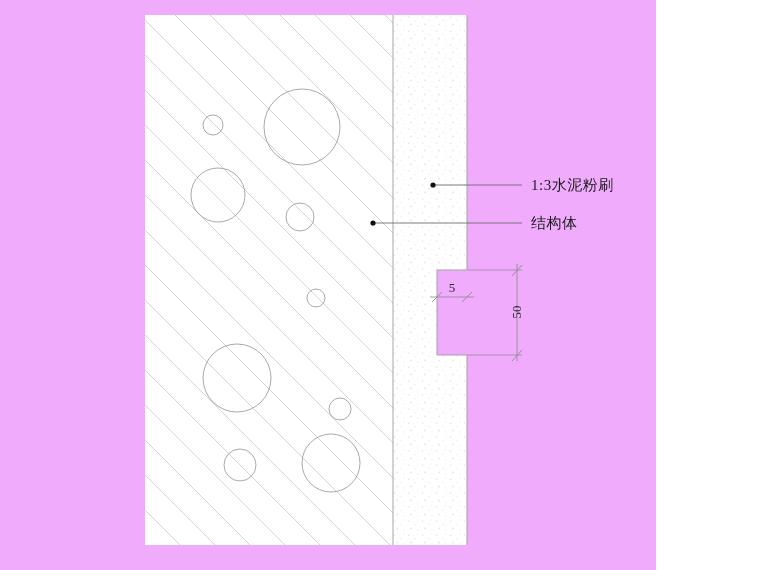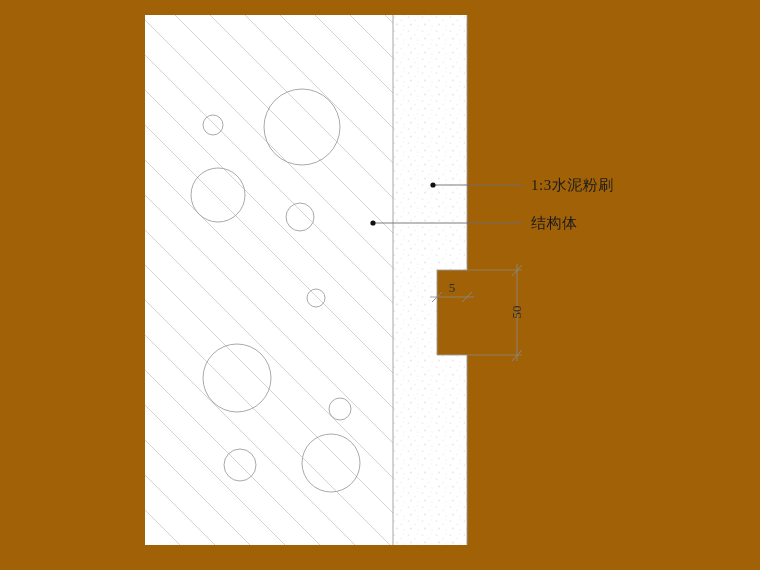--- a/index.html
+++ b/index.html
@@ -8,23 +8,23 @@
     background: #ffffff;
   }
   body {
     width: 760px;
     height: 570px;
     overflow: hidden;
     font-family: "Liberation Serif", serif;
   }
   #drawing-root {
     position: relative;
-    width: 760px;
+    width: 656px;
     height: 570px;
-    background: #a16207;
+    background: #f0abfc;
   }
   svg.cad {
     position: absolute;
     left: 0;
     top: 0;
     width: 760px;
     height: 570px;
     display: block;
   }
   .label-text {

